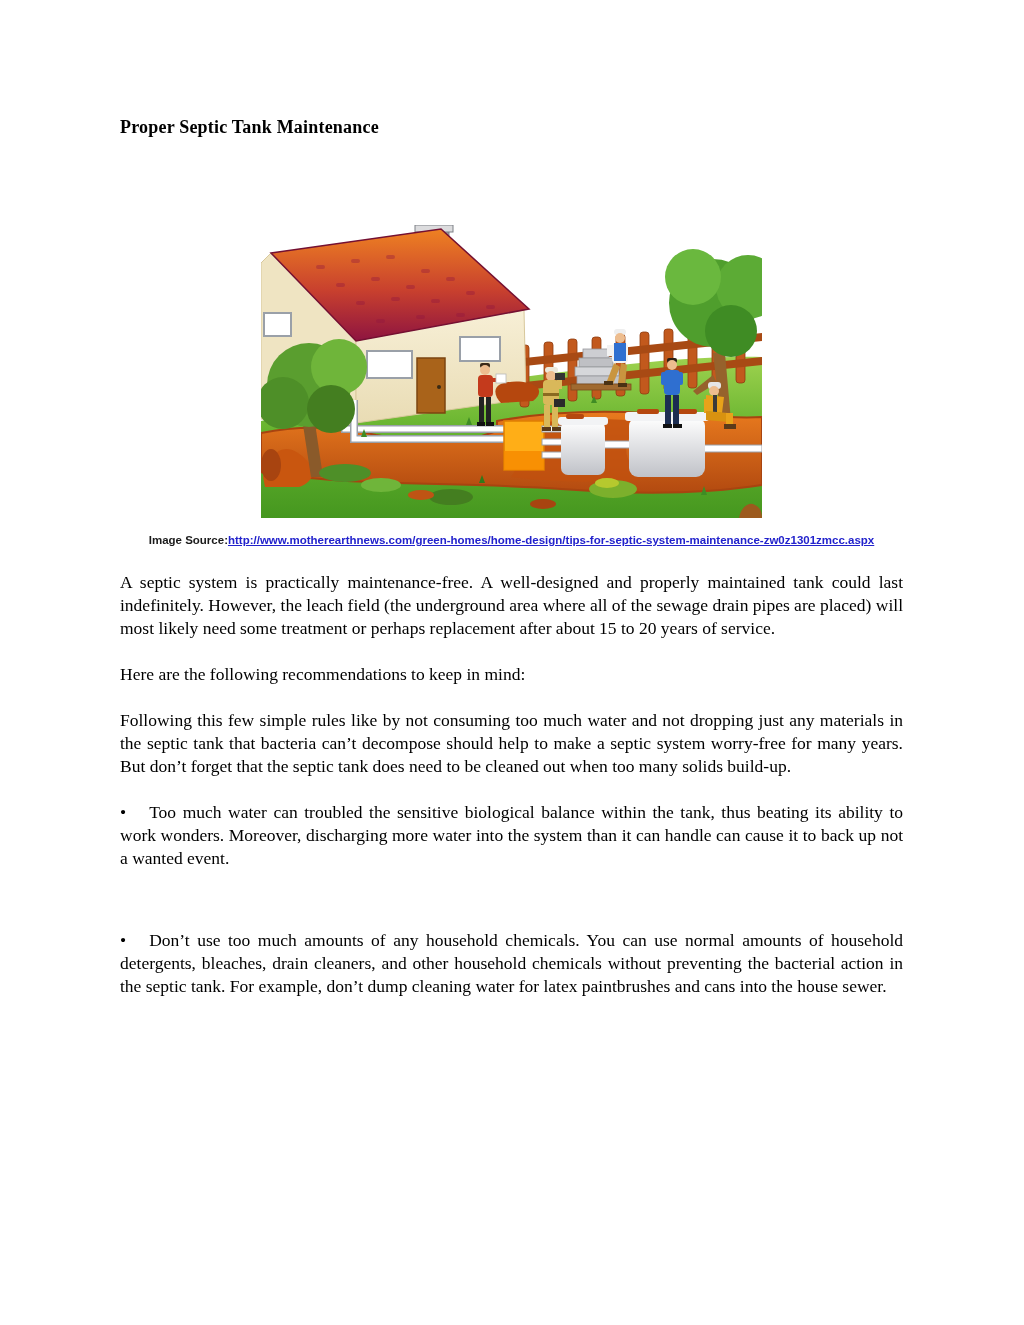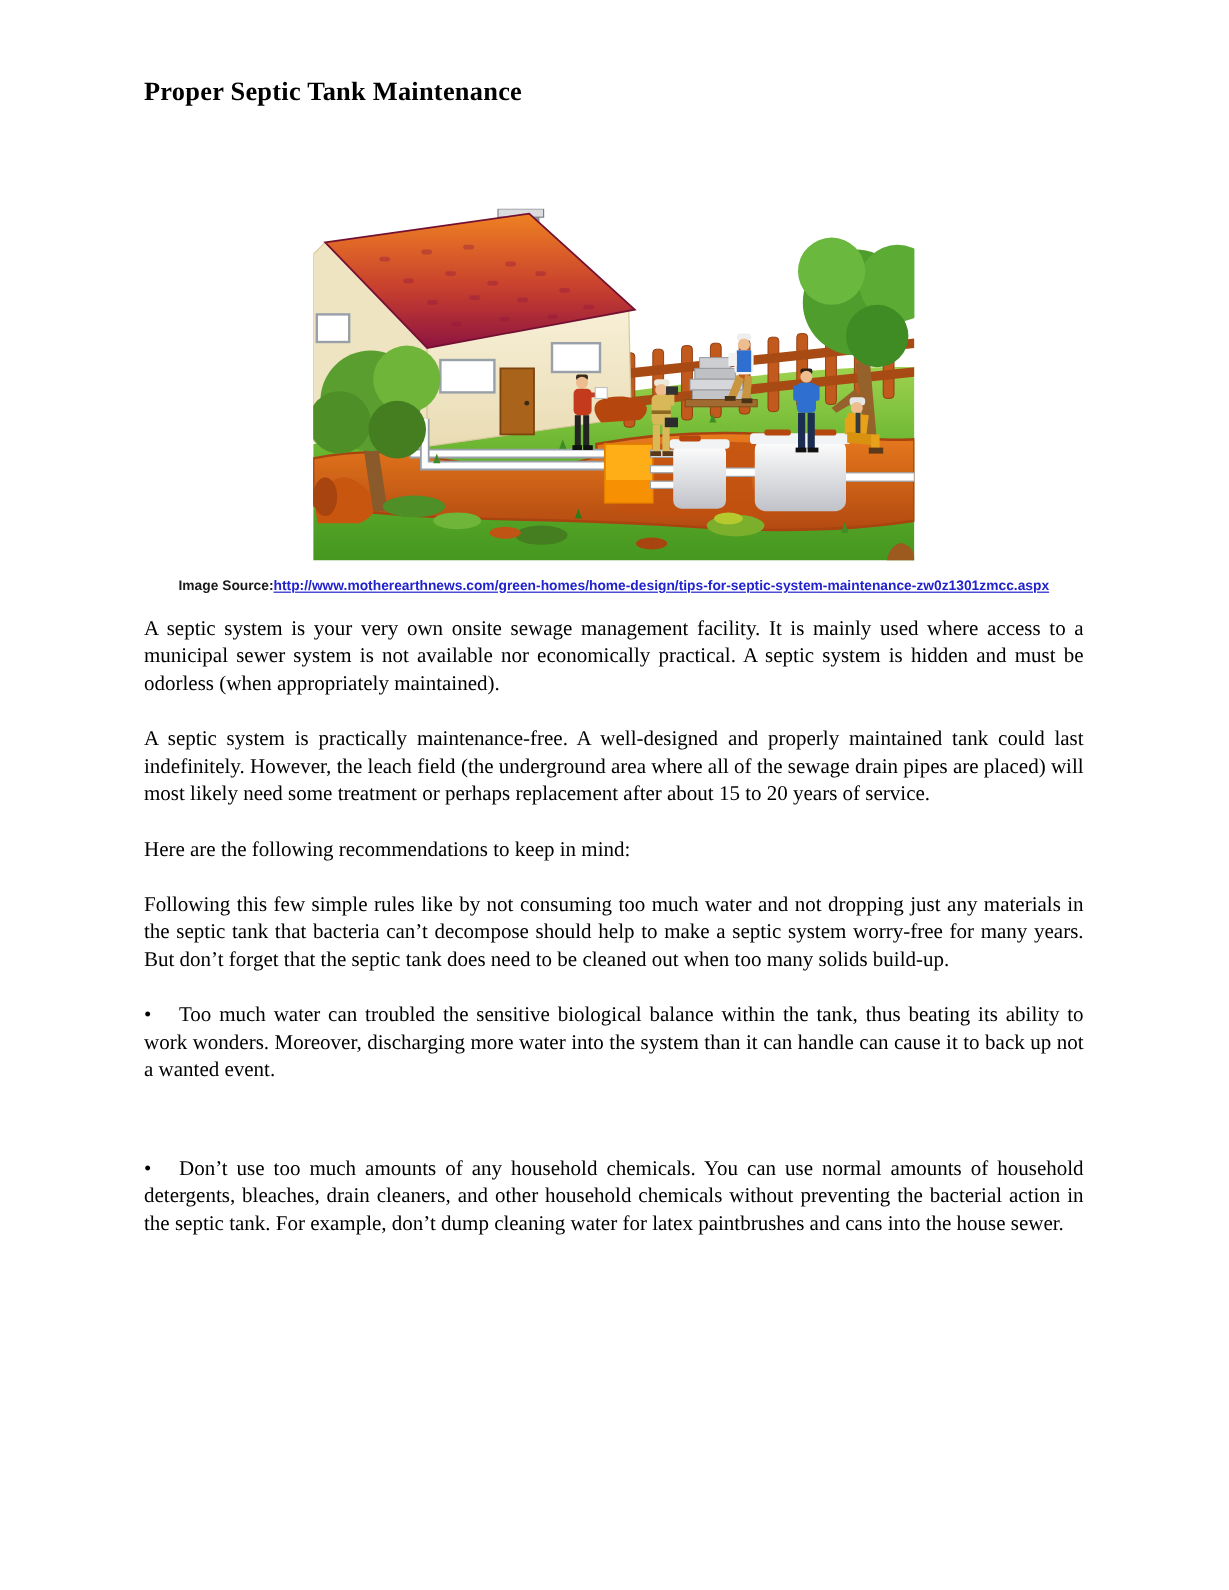--- a/index.html
+++ b/index.html
@@ -3,22 +3,22 @@
 <meta charset="utf-8">
 <style>
   html,body{margin:0;padding:0;}
   body{
     width:1024px;height:1325px;background:#ffffff;
     font-family:"Liberation Serif",serif;color:#000;
     position:relative;overflow:hidden;
   }
   .doc{padding:0 121px 0 120px;}
   .title{
-    margin:0;padding-top:64px;
-    font-size:22px;font-weight:bold;line-height:24px;letter-spacing:.2px;
+    margin:0;padding-top:115px;
+    font-size:18px;font-weight:bold;line-height:24px;letter-spacing:.2px;
   }
   .figure-block{margin-top:86px;width:100%;text-align:center;font-size:0;}
   .illustration{width:501px;height:293px;display:inline-block;}
   .source-line{
     margin-top:15px;text-align:center;
     font-family:"Liberation Sans",sans-serif;
     font-size:11.5px;font-weight:bold;line-height:15px;color:#1a1a1a;
   }
   .source-link{color:#2222cc;text-decoration:underline;font-weight:bold;text-align:right;}
   .para{
@@ -256,21 +256,20 @@
         <path d="M330,178 l3,-7 l3,7 Z" fill="#3f8c24"></path>
         <path d="M218,258 l3,-8 l3,8 Z" fill="#2f7a1a"></path>
       </g>
     </svg>
   </div>
 
   <div class="source-line">
     <span>Image Source:</span><a class="source-link" href="#">http://www.motherearthnews.com/green-homes/home-design/tips-for-septic-system-maintenance-zw0z1301zmcc.aspx</a>
   </div>
 
-  <p class="para first">A septic system is your very own onsite sewage management facility. It is mainly used where access to a municipal sewer system is not available nor economically practical. A septic system is hidden and must be odorless (when appropriately maintained).</p>
 
   <p class="para">A septic system is practically maintenance-free. A well-designed and properly maintained tank could last indefinitely. However, the leach field (the underground area where all of the sewage drain pipes are placed) will most likely need some treatment or perhaps replacement after about 15 to 20 years of service.</p>
 
   <p class="para">Here are the following recommendations to keep in mind:</p>
 
   <p class="para">Following this few simple rules like by not consuming too much water and not dropping just any materials in the septic tank that bacteria can’t decompose should help to make a septic system worry-free for many years. But don’t forget that the septic tank does need to be cleaned out when too many solids build-up.</p>
 
   <p class="para bullet"><span class="marker">•</span><span class="gap"></span><span>Too much water can troubled the sensitive biological balance within the tank, thus beating its ability to work wonders. Moreover, discharging more water into the system than it can handle can cause it to back up not a wanted event.</span></p>
 
   <p class="para bullet bullet-2"><span class="marker">•</span><span class="gap"></span><span>Don’t use too much amounts of any household chemicals. You can use normal amounts of household detergents, bleaches, drain cleaners, and other household chemicals without preventing the bacterial action in the septic tank. For example, don’t dump cleaning water for latex paintbrushes and cans into the house sewer.</span></p>

